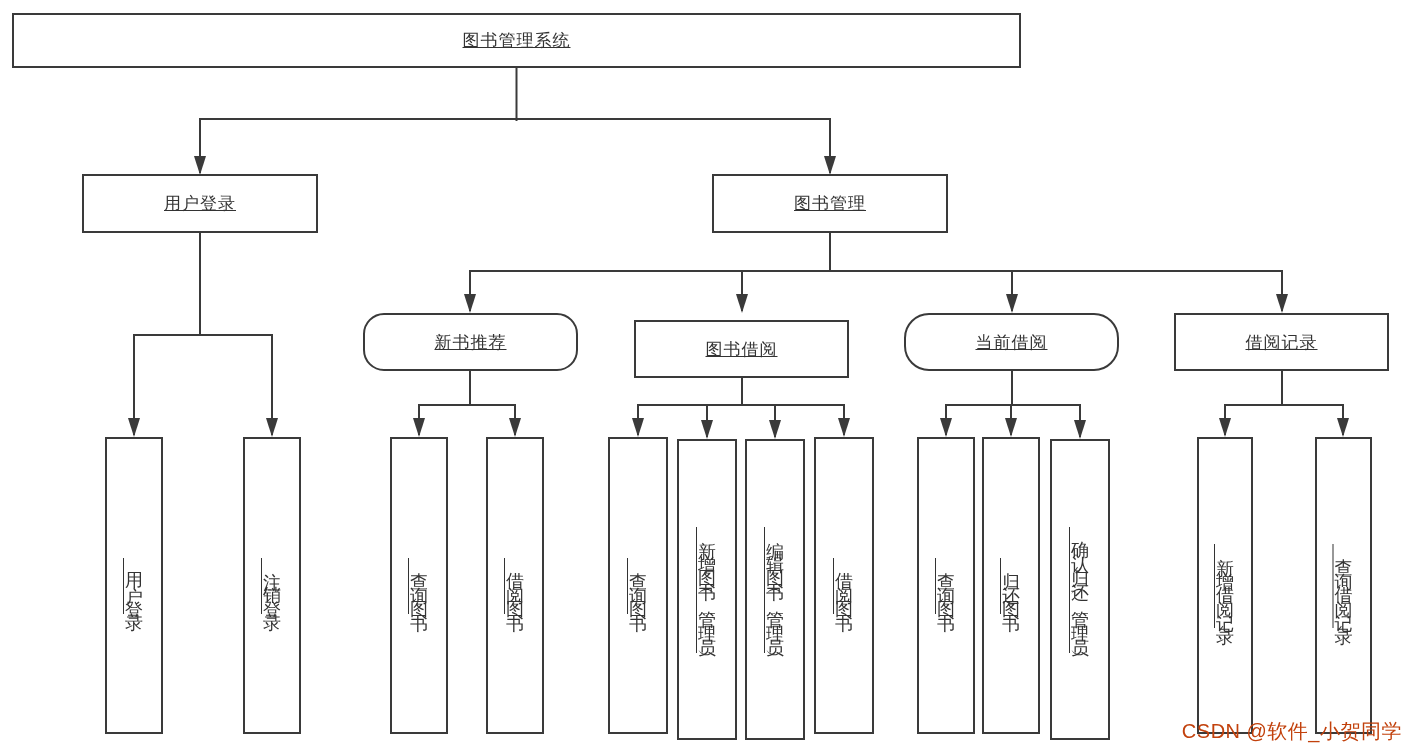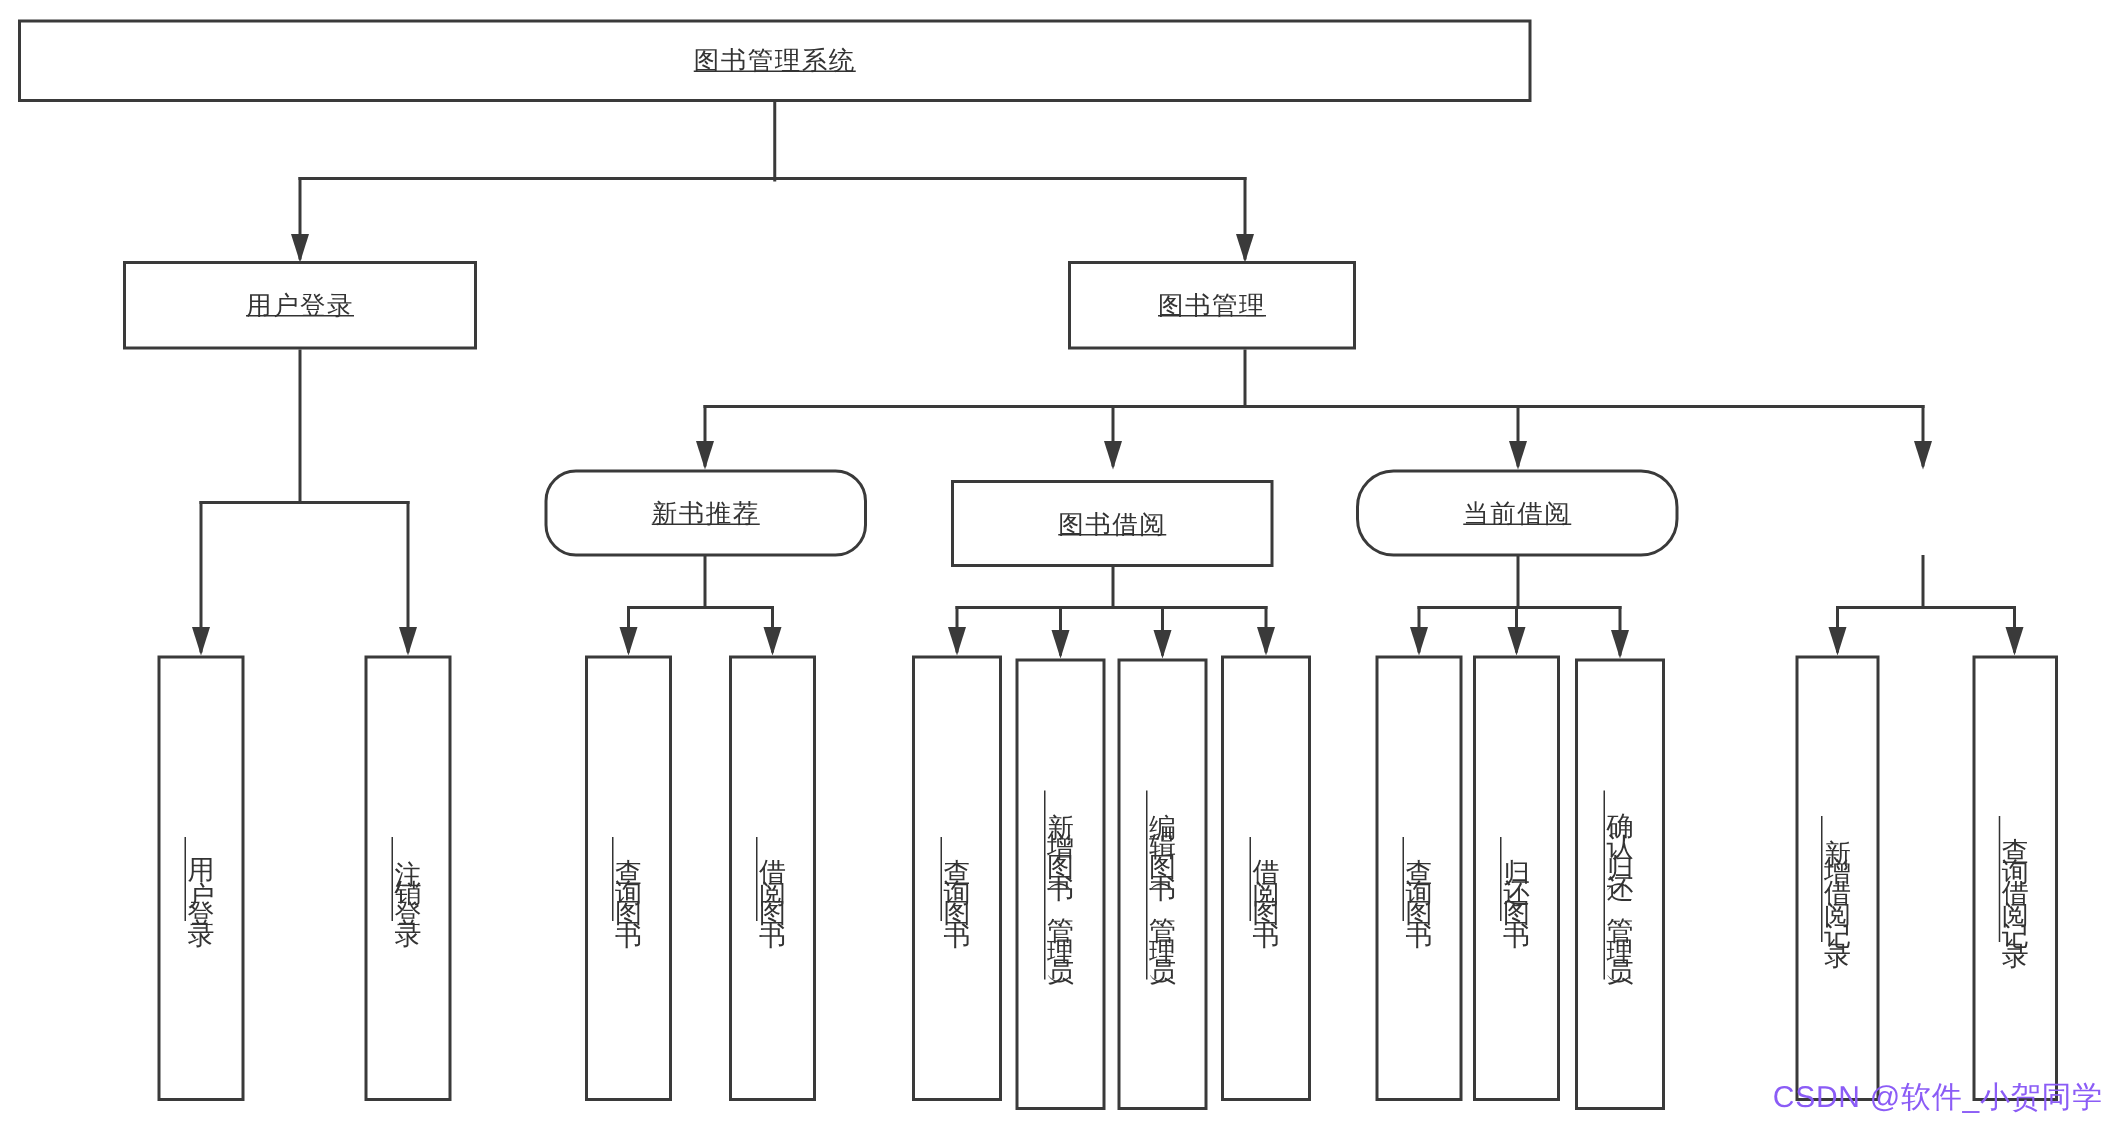--- a/index.html
+++ b/index.html
@@ -14,25 +14,25 @@
     position:absolute;box-sizing:border-box;background:#ffffff;
     border:2px solid #3a3a3a;display:flex;align-items:center;justify-content:center;
     z-index:2;font-size:17px;letter-spacing:1px;white-space:nowrap;text-decoration:underline;
   }
   .leaf{
     writing-mode:vertical-rl;text-orientation:mixed;
     font-size:18px;letter-spacing:14px;white-space:normal;
   }
   .watermark{
     position:absolute;right:3px;bottom:2px;z-index:3;
-    font-size:20px;color:#8b5cf6;letter-spacing:0.5px;
+    font-size:20px;color:#c2410c;letter-spacing:0.5px;
   }
   #root{left:12px;top:13px;width:1009px;height:55px;}
   #b-login{left:82px;top:174px;width:236px;height:59px;}
-  #b-mgmt{left:712px;top:174px;width:192px;height:59px;}
+  #b-mgmt{left:712px;top:174px;width:236px;height:59px;}
   #c-recommend{left:363px;top:313px;width:215px;height:58px;border-radius:21px;}
   #c-borrow{left:634px;top:320px;width:215px;height:58px;}
   #c-current{left:904px;top:313px;width:215px;height:58px;border-radius:25px;}
   #c-record{left:1174px;top:313px;width:215px;height:58px;}
   #l-login-1{left:105px;top:437px;width:58px;height:297px;}
   #l-login-2{left:243px;top:437px;width:58px;height:297px;}
   #l-rec-1{left:390px;top:437px;width:58px;height:297px;}
   #l-rec-2{left:486px;top:437px;width:58px;height:297px;}
   #l-bor-1{left:608px;top:437px;width:60px;height:297px;}
   #l-bor-2{left:677px;top:439px;width:60px;height:301px;}
@@ -119,20 +119,21 @@
   </svg>
 
   <div class="box" id="root">图书管理系统</div>
 
   <div class="box" id="b-login">用户登录</div>
   <div class="box" id="b-mgmt">图书管理</div>
 
   <div class="box" id="c-recommend">新书推荐</div>
   <div class="box" id="c-borrow">图书借阅</div>
   <div class="box" id="c-current">当前借阅</div>
+  <div class="box" id="c-record">借阅记录</div>
 
   <div class="box leaf" id="l-login-1">用户登录</div>
   <div class="box leaf" id="l-login-2">注销登录</div>
 
   <div class="box leaf" id="l-rec-1">查询图书</div>
   <div class="box leaf" id="l-rec-2">借阅图书</div>
 
   <div class="box leaf" id="l-bor-1">查询图书</div>
   <div class="box leaf" id="l-bor-2">新增图书（管理员）</div>
   <div class="box leaf" id="l-bor-3">编辑图书（管理员）</div>

